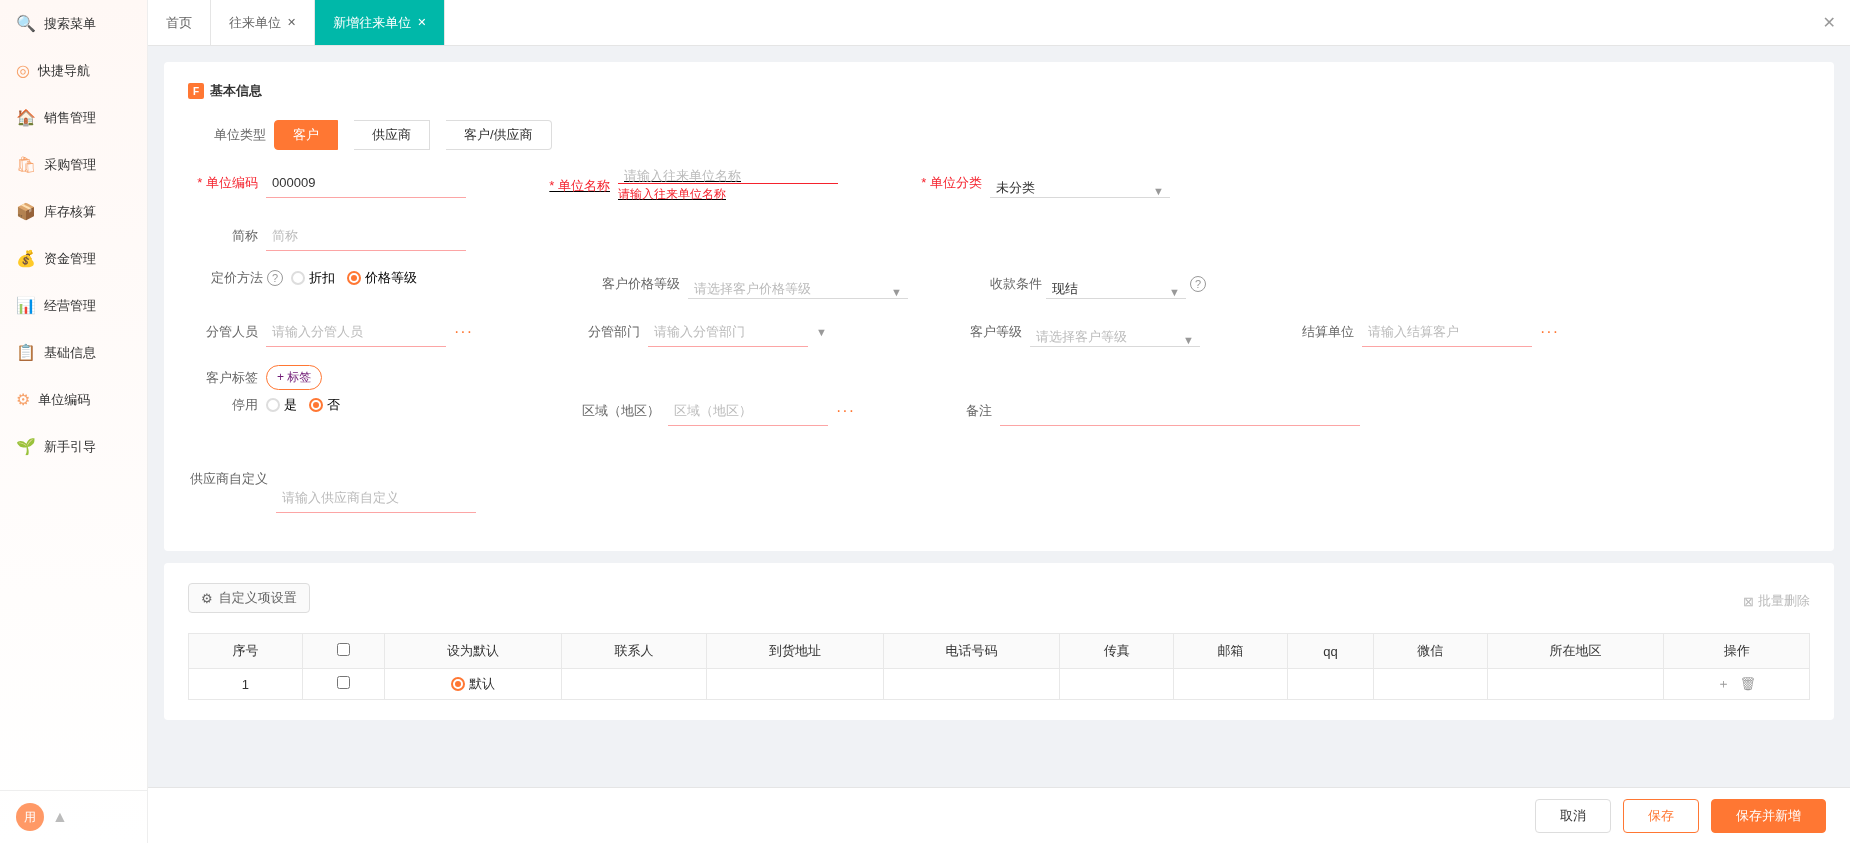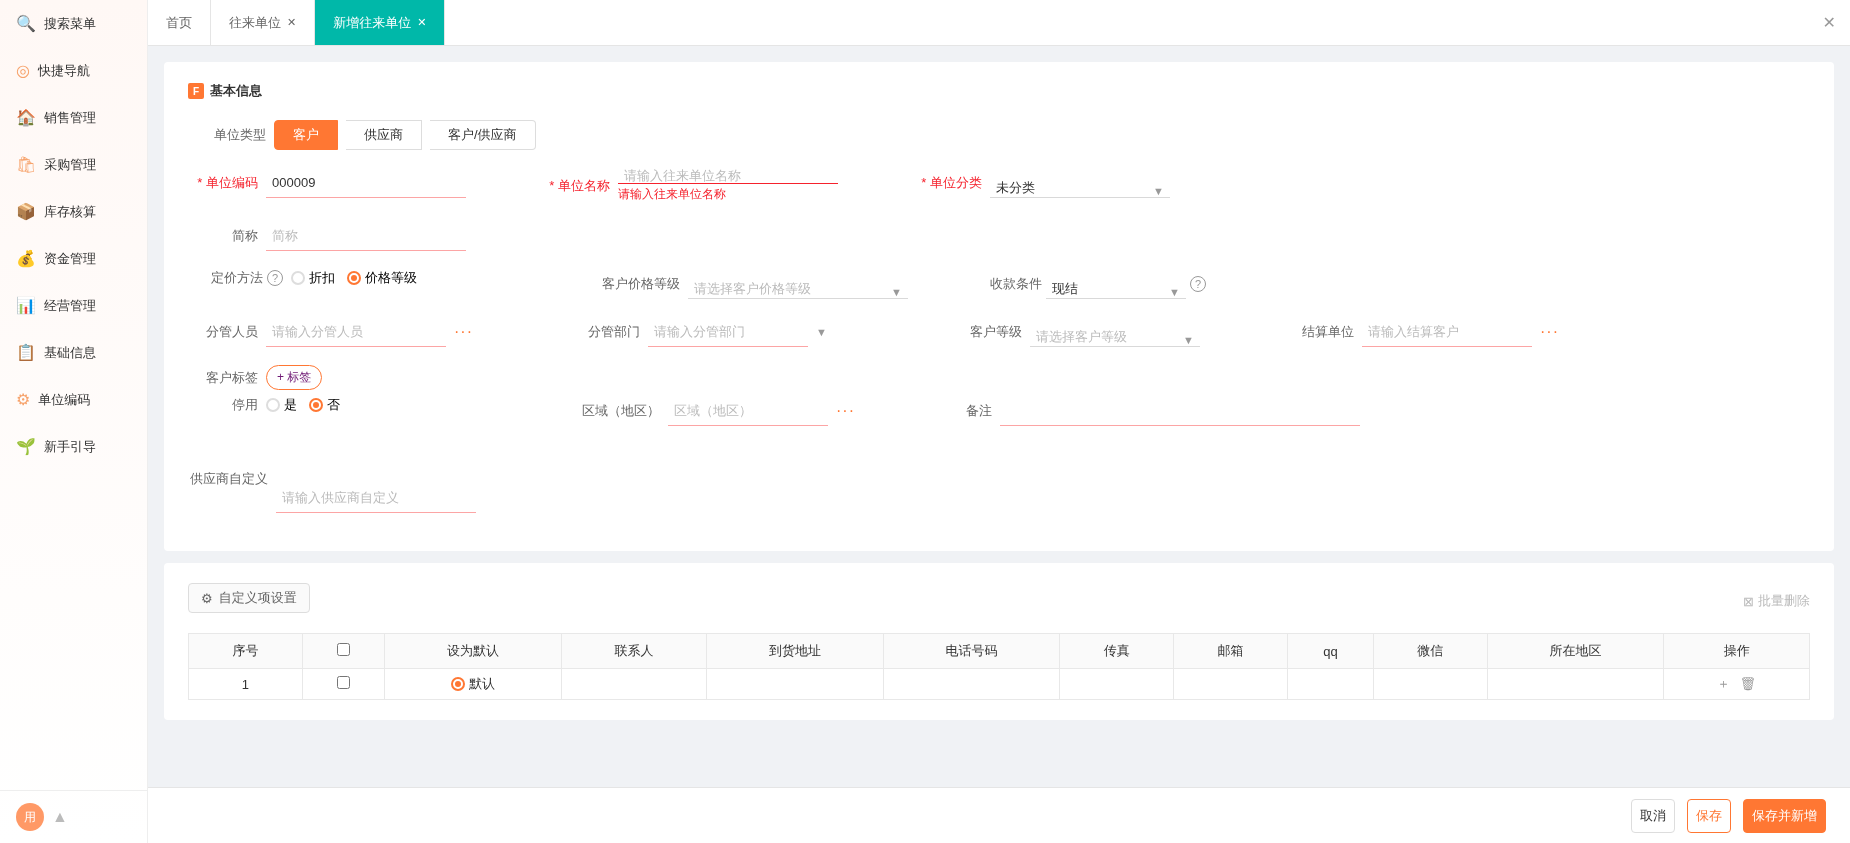--- a/index.html
+++ b/index.html
@@ -158,21 +158,21 @@
     }
     .form-input-wrap {
       flex: 1;
       display: flex;
       flex-direction: column;
     }
 
     
     .type-btn-group {
       display: flex;
-      gap: 8px;
+      gap: 16px;
     }
     .type-btn {
       padding: 5px 18px;
       border: 1px solid #ddd;
       background: #fff;
       color: #333;
       cursor: pointer;
       font-size: 13px;
     }
     .type-btn.active {
@@ -304,21 +304,21 @@
       background: #fff;
       border-top: 1px solid #e5e5e5;
       display: flex;
       align-items: center;
       justify-content: flex-end;
       padding: 0 24px;
       gap: 12px;
       flex-shrink: 0;
     }
     .btn {
-      padding: 7px 8px;
+      padding: 7px 24px;
       border-radius: 4px;
       border: 1px solid #ddd;
       cursor: pointer;
       font-size: 13px;
     }
     .btn-default { background: #fff; color: #333; }
     .btn-primary { background: #fff; color: #ff7733; border-color: #ff7733; }
     .btn-orange { background: #ff7733; color: #fff; border-color: #ff7733; }
   </style>
 </head>
@@ -406,21 +406,21 @@
       </div>
 
       <div class="form-row">
 
         <div class="form-group" style="max-width:320px;">
           <span class="form-label" style="color:#f5222d; min-width:70px; text-align:right;">* 单位编码</span>
           <input class="form-input" type="text" value="000009" style="max-width: 200px;">
         </div>
         <div style="width:32px;"></div>
 
-        <div class="form-group" style="max-width:340px;">
+        <div class="form-group" style="max-width:340px;text-decoration:underline;">
           <span class="form-label" style="color:#f5222d; min-width:70px; text-align:right;">* 单位名称</span>
           <div class="form-input-wrap">
             <input class="form-input error" type="text" style="max-width: 220px; border-bottom-color: rgb(245, 34, 45);" placeholder="请输入往来单位名称">
             <span class="error-msg">请输入往来单位名称</span>
           </div>
         </div>
         <div style="width:32px;"></div>
 
         <div class="form-group" style="max-width:320px;">
           <span class="form-label" style="color:#f5222d; min-width:70px; text-align:right;">* 单位分类</span>

